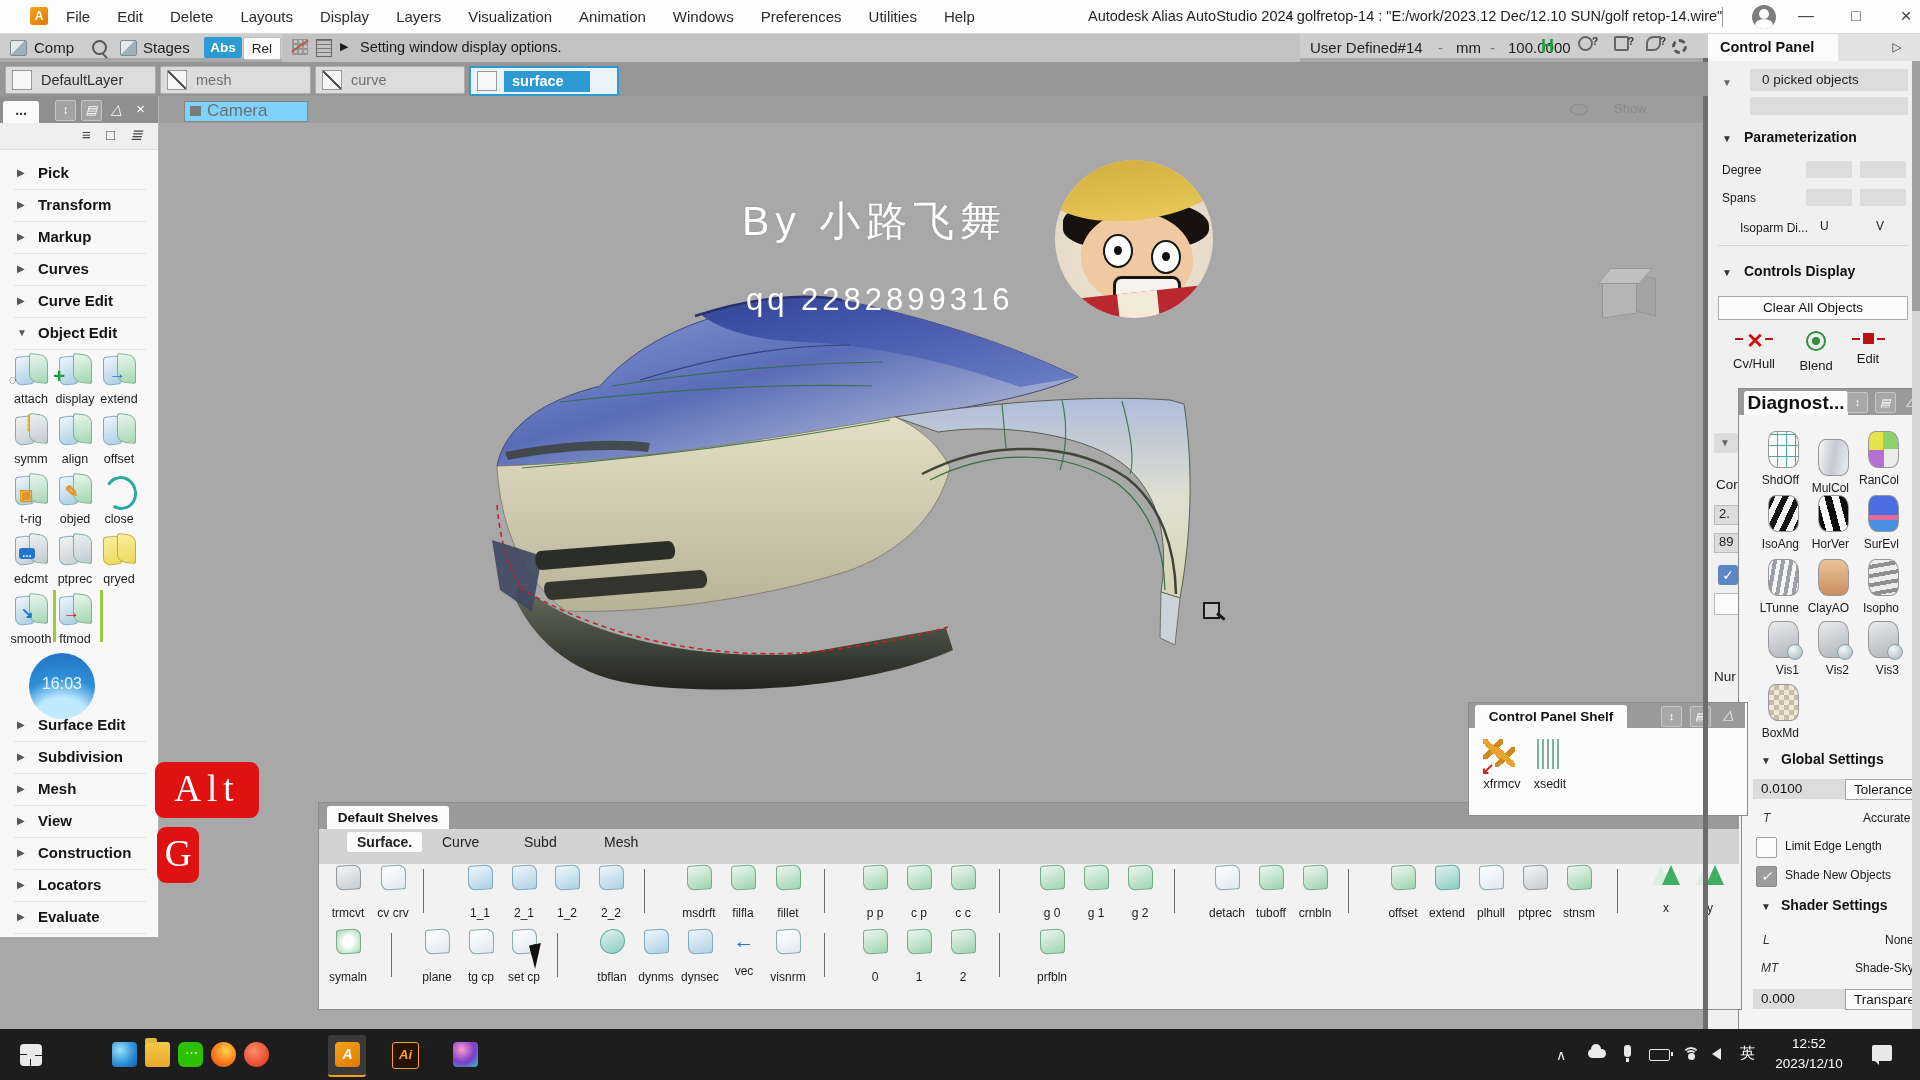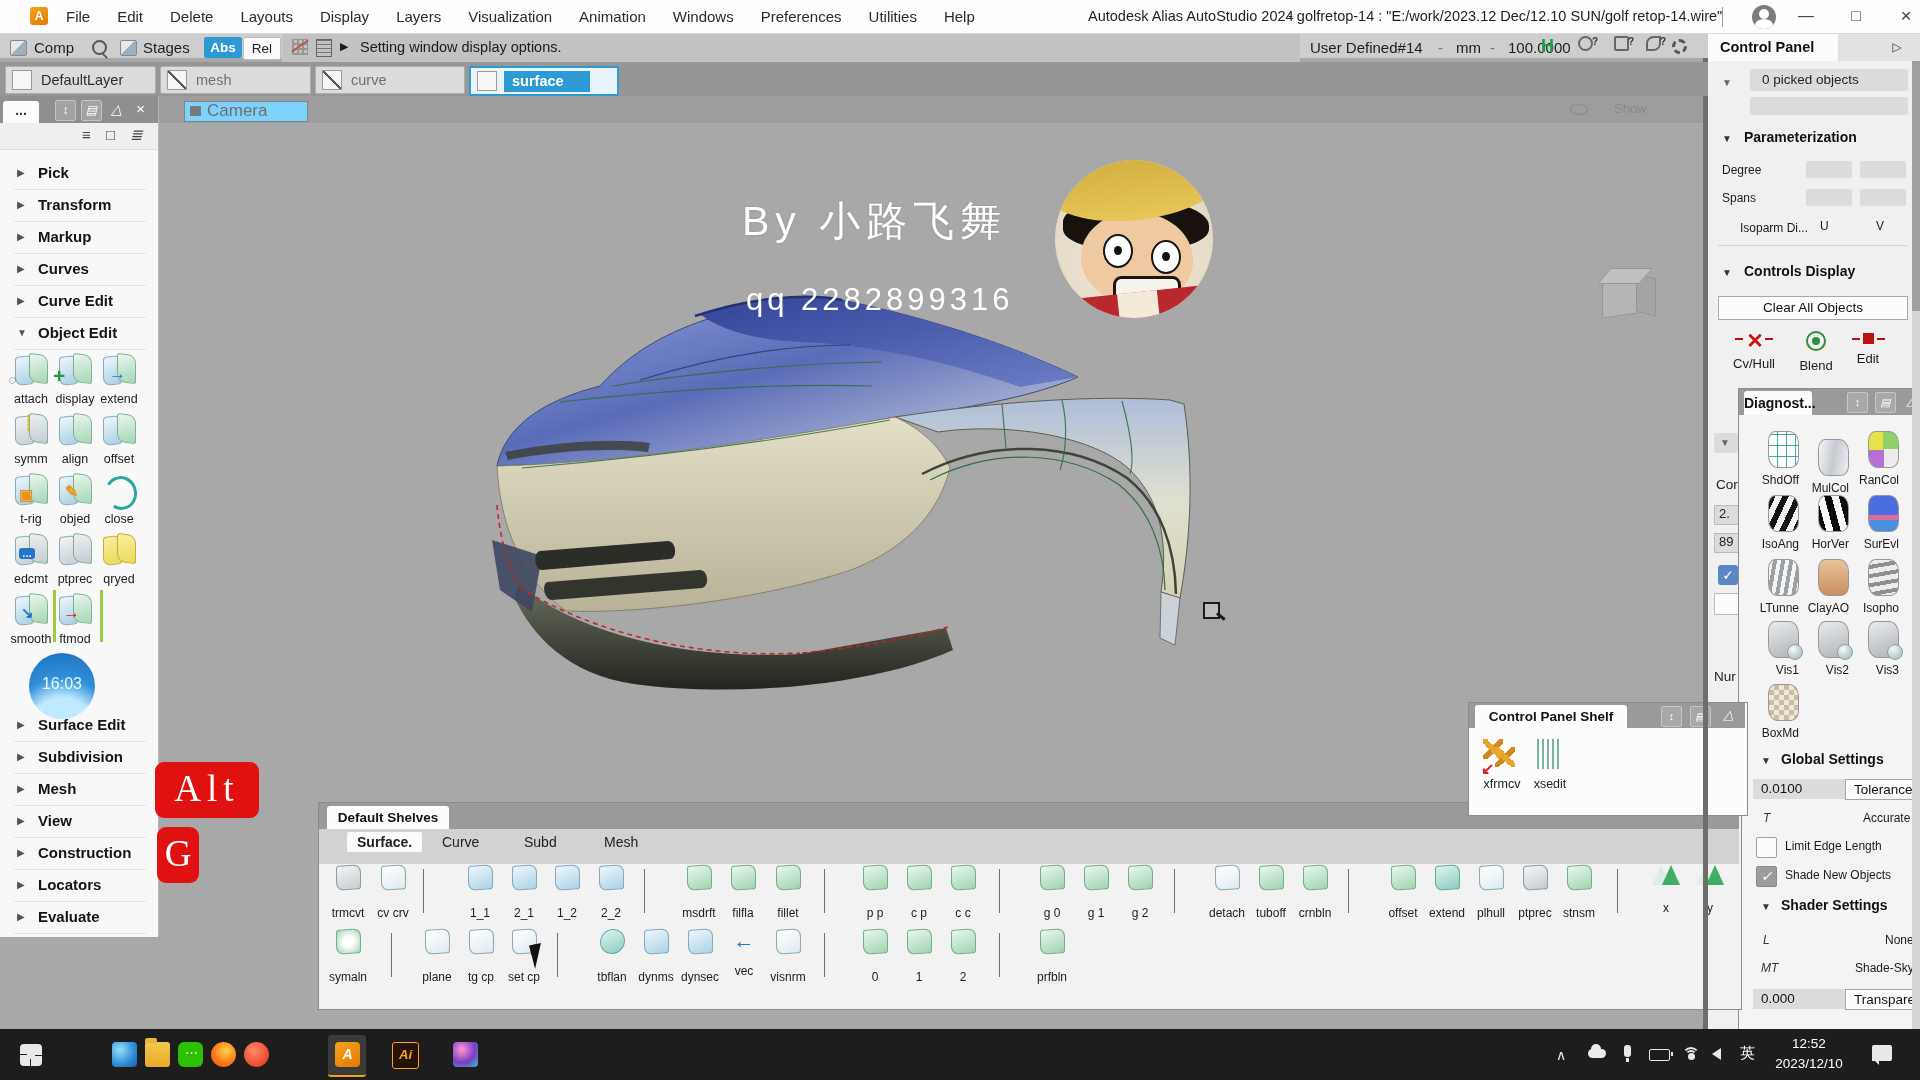--- a/index.html
+++ b/index.html
@@ -156,21 +156,21 @@
 
 .frag{position:absolute;font-size:13.5px;color:#222}
 .fragbox{position:absolute;background:#dcdcdc;border:1px solid #bbb;font-size:13px;color:#222;padding-left:4px}
 #fragchk{left:10px;top:532px;width:20px;height:20px;background:#5b87c5;color:#fff;font-size:14px;text-align:center;line-height:20px;border-radius:3px}
 
 #rscroll{left:1912px;top:61px;width:8px;height:968px;background:#d5d5d5;z-index:46}
 #rthumb{left:0;top:0;width:8px;height:250px;background:#9f9f9f}
 
 #diag{left:1738px;top:388px;width:182px;height:641px;background:#f4f4f4;border:1px solid #8c8c8c;border-right:none;z-index:25}
 #diagbar{left:0;top:0;width:182px;height:26px;background:#9a9a9a}
-#diagtab{left:5px;top:2px;width:68px;height:24px;background:#fcfcfc;border-radius:3px 3px 0 0;font-size:14px;font-weight:bold;color:#111;text-align:center;line-height:24px}
+#diagtab{left:5px;top:2px;width:104px;height:24px;background:#fcfcfc;border-radius:3px 3px 0 0;font-size:19px;font-weight:bold;color:#111;text-align:center;line-height:24px}
 .shd{width:50px;text-align:right;z-index:26}
 .shd b{display:block;font-weight:normal;font-size:12px;color:#1a1a1a;margin-top:1px}
 .shico{position:relative;display:inline-block;width:29px;height:35px;border:1px solid #97979a;border-radius:7px 10px 8px 10px/10px 12px 10px 12px}
 .sh-shdoff{background-color:#fdfdfd;background-image:repeating-linear-gradient(90deg,transparent 0 8px,#4aa6a0 8px 9px),repeating-linear-gradient(0deg,transparent 0 10px,#4aa6a0 10px 11px)}
 .sh-mulcol{background:linear-gradient(100deg,#f7f7f7,#c6c9cf 50%,#eceff2)}
 .sh-rancol{background:conic-gradient(#8ed06a 0 25%,#ececec 0 50%,#b76fd4 0 75%,#e8e24a 0)}
 .sh-cure{background:linear-gradient(180deg,#f2c53a,#e8952a 60%,#f5e07a)}
 .sh-isoang{background:repeating-linear-gradient(115deg,#141414 0 6px,#f2f2f2 6px 12px)}
 .sh-horver{background:repeating-linear-gradient(75deg,#0a0a0a 0 7px,#fafafa 7px 14px)}
 .sh-surevl{background:linear-gradient(180deg,#4a6ee0 0 55%,#e06a9a 55% 70%,#4a90e0 70%)}

